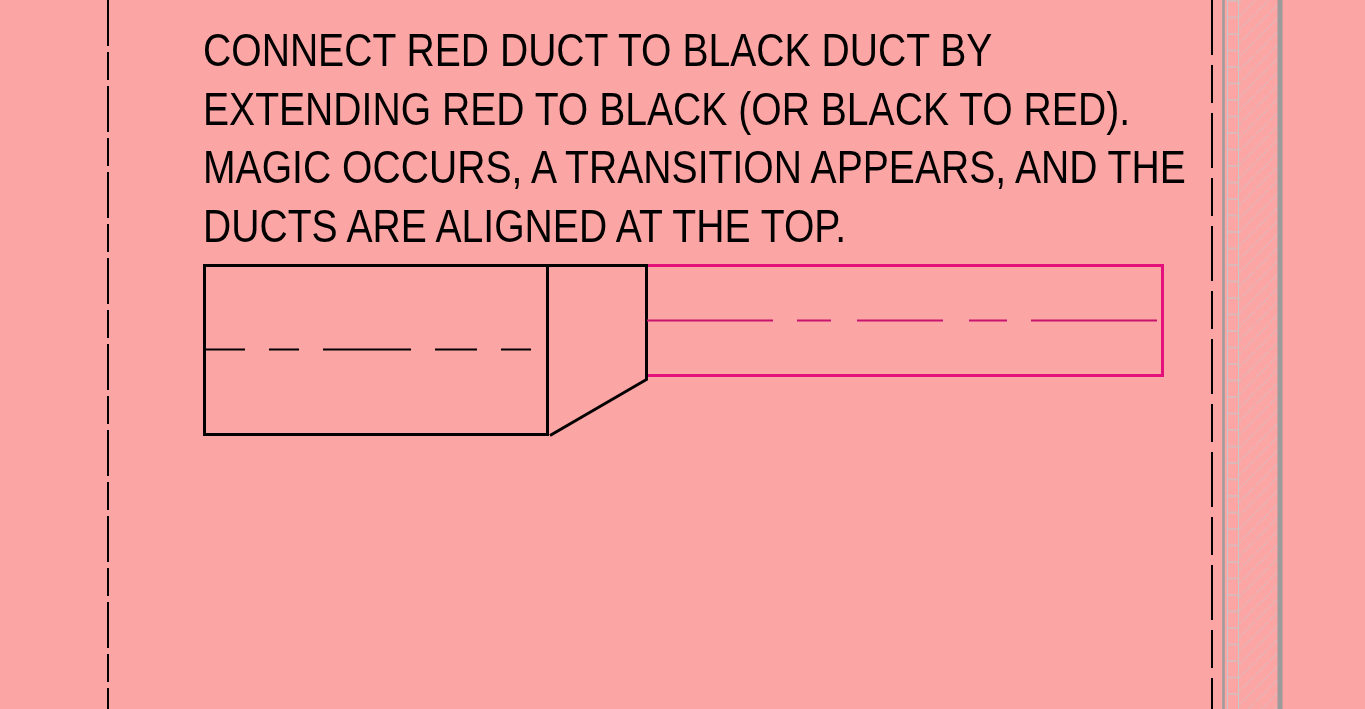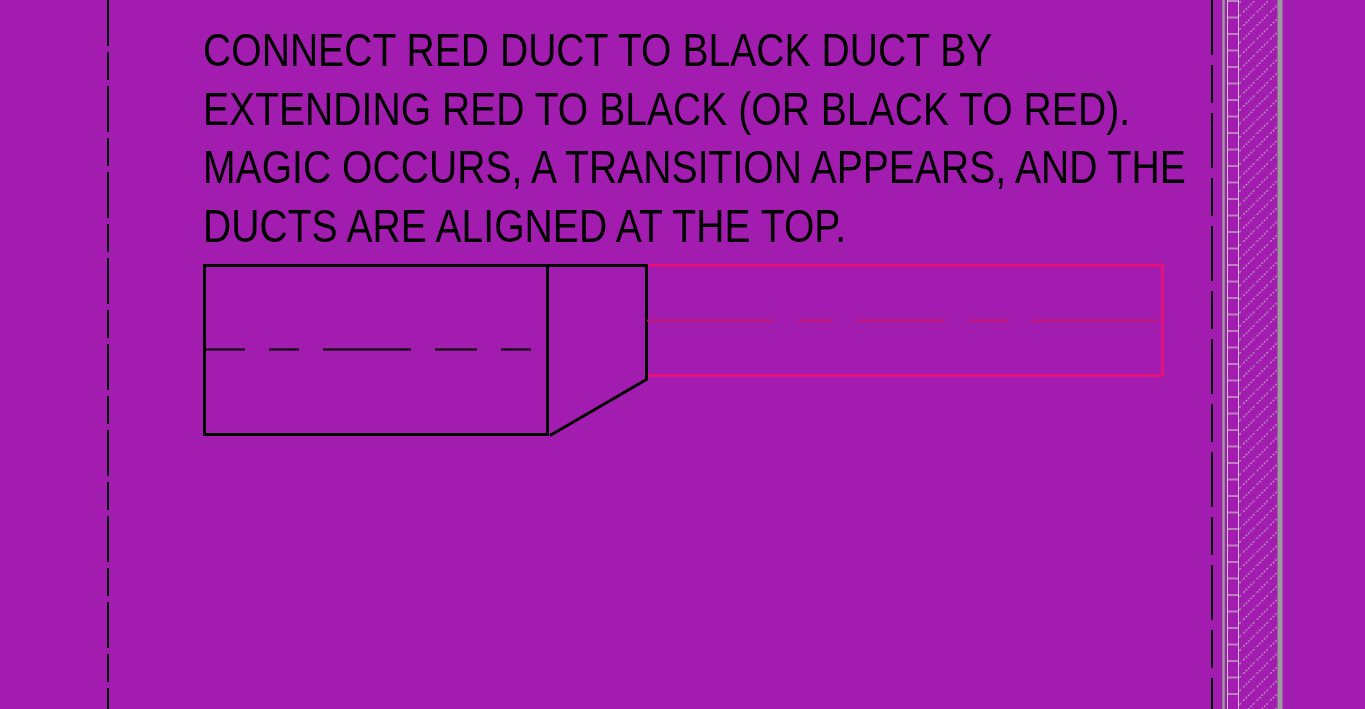--- a/index.html
+++ b/index.html
@@ -1,20 +1,20 @@
 <!DOCTYPE html>
 <html style="--text: #000000; --duct-black: #000000; --duct-red: #e4117c; --duct-red-centerline: #c9146f; --wall-gray: #9b9b9b; --wall-light: #c6c6c6;"><head>
 <meta charset="utf-8">
 <style>
   html, body { margin: 0; padding: 0; background: #ffffff; }
   #canvas {
     position: relative;
     width: 1365px;
     height: 709px;
-    background: #a21caf;
+    background: #fca5a5;
     overflow: hidden;
     font-family: "Liberation Sans", sans-serif;
   }
   #linework { position: absolute; left: 0; top: 0; }
 
   .annotation {
     position: absolute;
     left: 203px;
     top: 21px;
     font-size: 46px;

